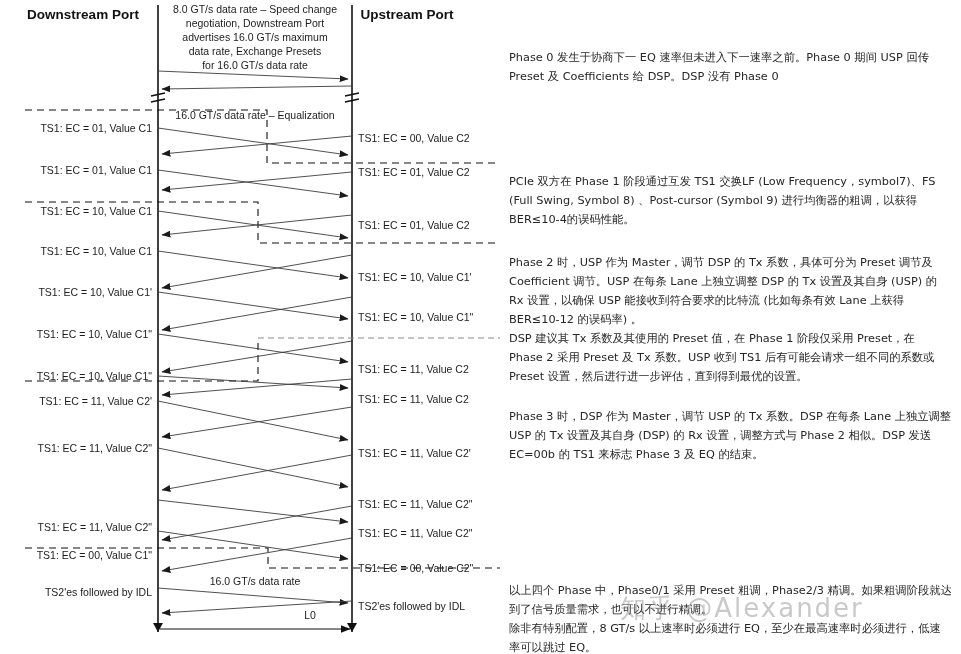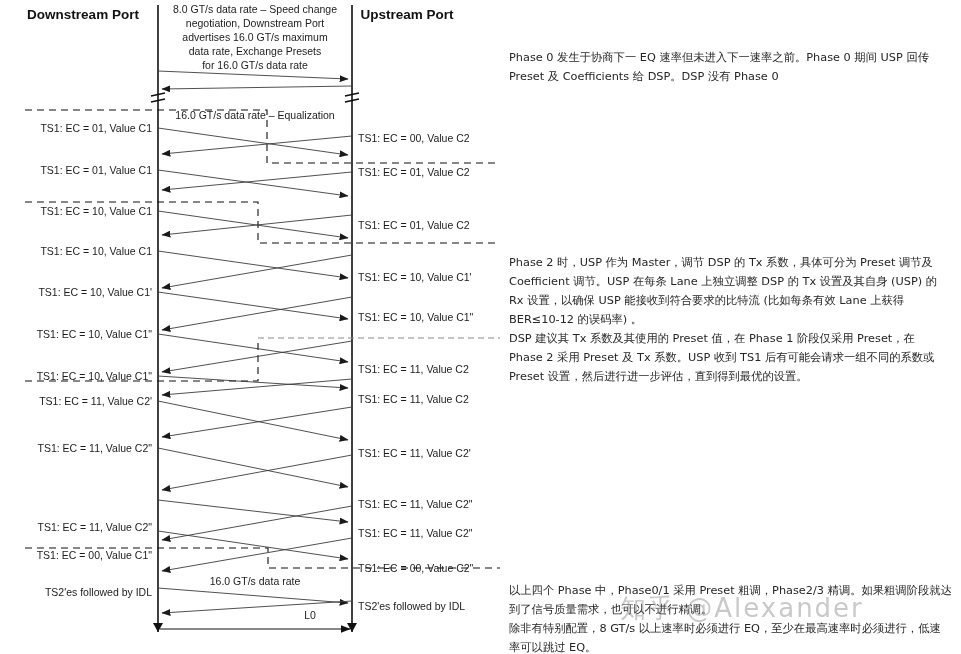--- a/index.html
+++ b/index.html
@@ -146,23 +146,29 @@
     <text class="msg-label" x="358" y="537">TS1: EC = 11, Value C2"</text>
     <text class="msg-label" x="358" y="572">TS1: EC = 00, Value C2"</text>
     <text class="msg-label" x="358" y="610">TS2'es followed by IDL</text>
   </g>
 </svg>
 
 <div id="annotations">
   <div class="ann" style="top:48px;">
     <p>Phase 0 发生于协商下一 EQ 速率但未进入下一速率之前。Phase 0 期间 USP 回传 Preset 及 Coefficients 给 DSP。DSP 没有 Phase 0</p>
   </div>
+  <div class="ann" style="top:172px;">
+    <p>PCIe 双方在 Phase 1 阶段通过互发 TS1 交换LF (Low Frequency，symbol7)、FS (Full Swing, Symbol 8) 、Post-cursor (Symbol 9) 进行均衡器的粗调，以获得 BER≤10-4的误码性能。</p>
+  </div>
   <div class="ann" style="top:234px;white-space:pre-line;">
     <p>Phase 2 时，USP 作为 Master，调节 DSP 的 Tx 系数，具体可分为 Preset 调节及 Coefficient 调节。USP 在每条 Lane 上独立调整 DSP 的 Tx 设置及其自身 (USP) 的 Rx 设置，以确保 USP 能接收到符合要求的比特流 (比如每条有效 Lane 上获得 BER≤10-12 的误码率) 。
 DSP 建议其 Tx 系数及其使用的 Preset 值，在 Phase 1 阶段仅采用 Preset，在 Phase 2 采用 Preset 及 Tx 系数。USP 收到 TS1 后有可能会请求一组不同的系数或 Preset 设置，然后进行进一步评估，直到得到最优的设置。</p>
+  </div>
+  <div class="ann" style="top:407px;">
+    <p>Phase 3 时，DSP 作为 Master，调节 USP 的 Tx 系数。DSP 在每条 Lane 上独立调整 USP 的 Tx 设置及其自身 (DSP) 的 Rx 设置，调整方式与 Phase 2 相似。DSP 发送 EC=00b 的 TS1 来标志 Phase 3 及 EQ 的结束。</p>
   </div>
   <div class="ann" style="top:562px;white-space:pre-line;">
     <p>以上四个 Phase 中，Phase0/1 采用 Preset 粗调，Phase2/3 精调。如果粗调阶段就达到了信号质量需求，也可以不进行精调。
 除非有特别配置，8 GT/s 以上速率时必须进行 EQ，至少在最高速率时必须进行，低速率可以跳过 EQ。</p>
   </div>
 </div>
 
 <div id="watermark">知乎 @Alexander</div>
 
 </body></html>

